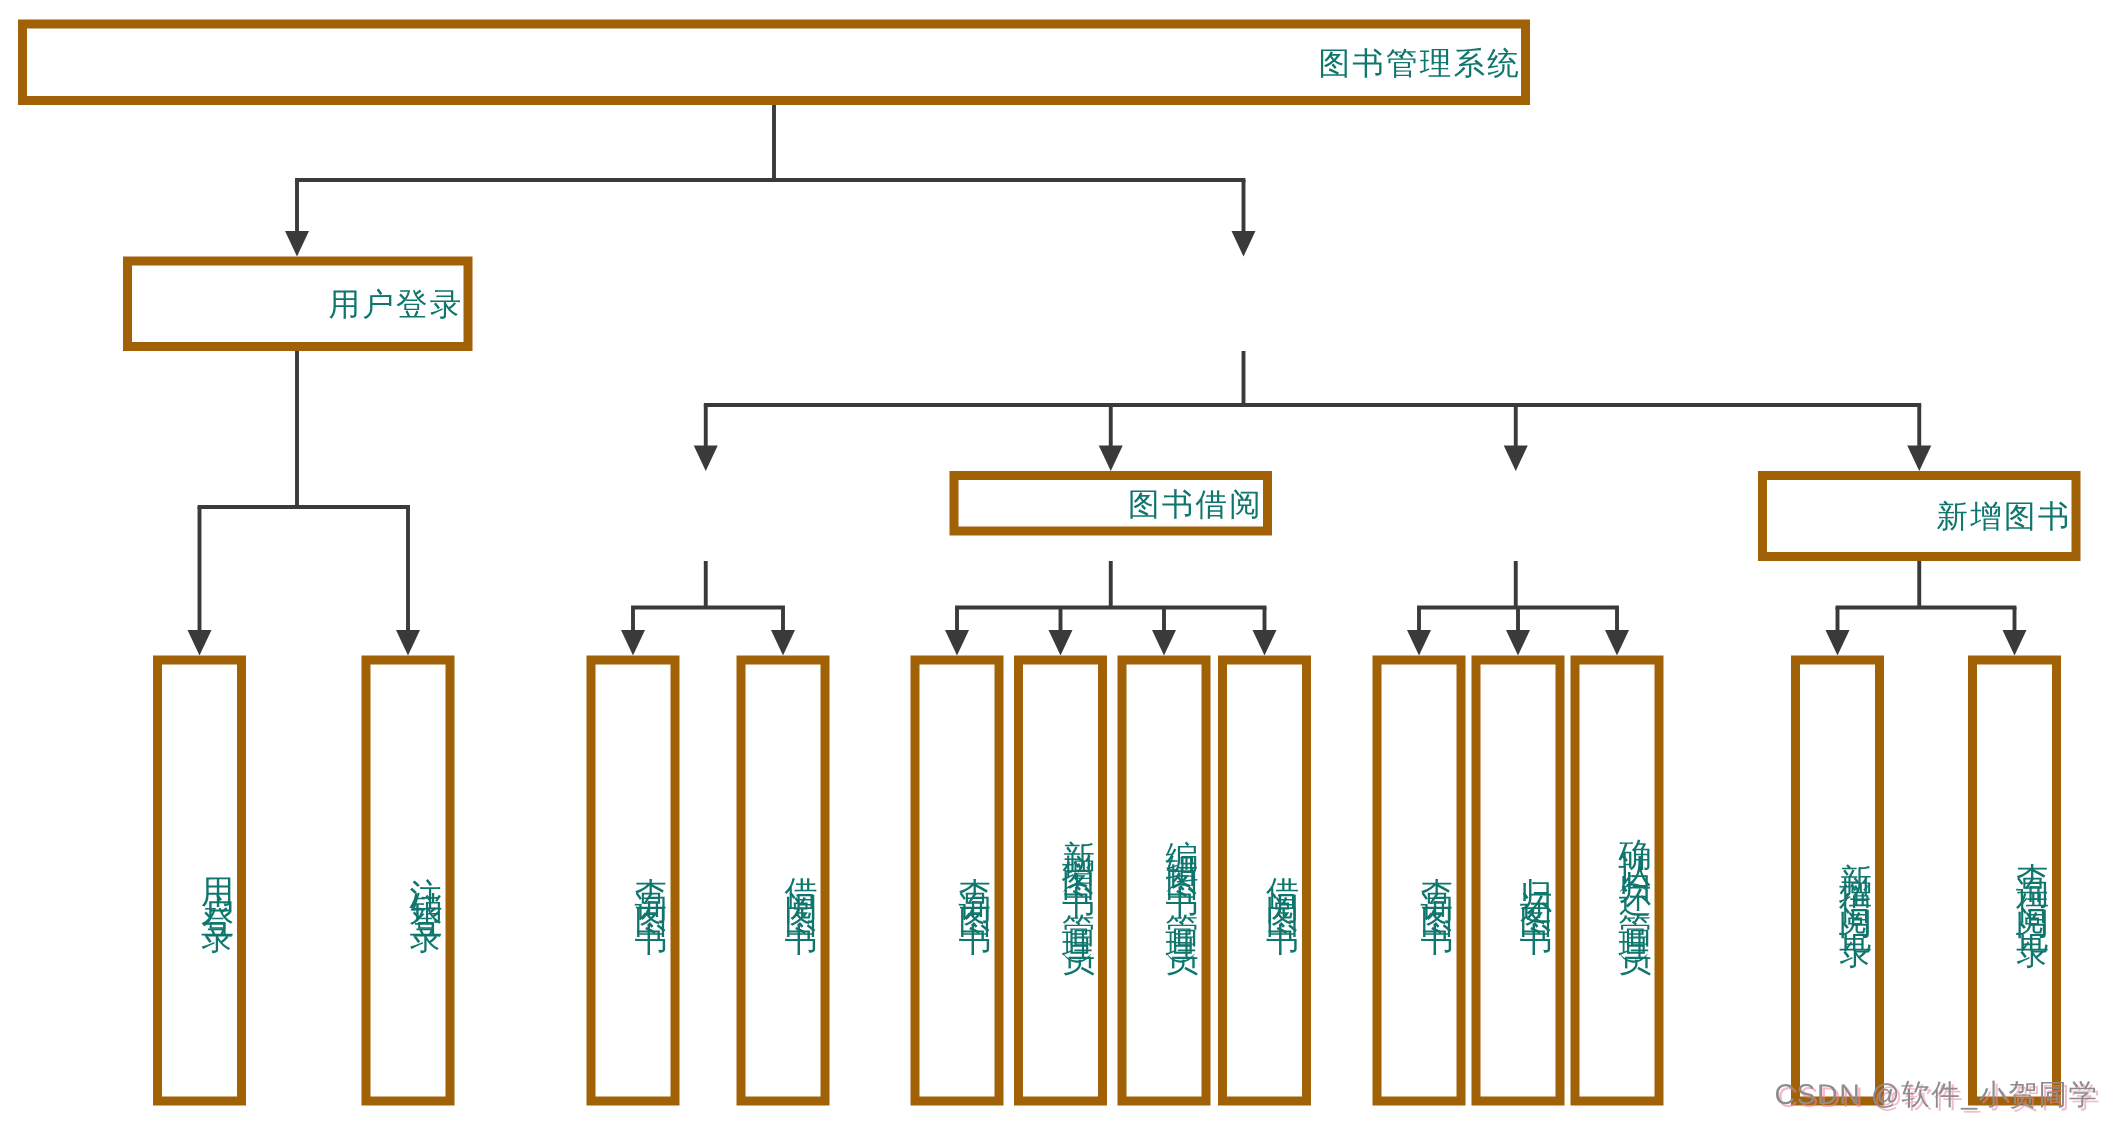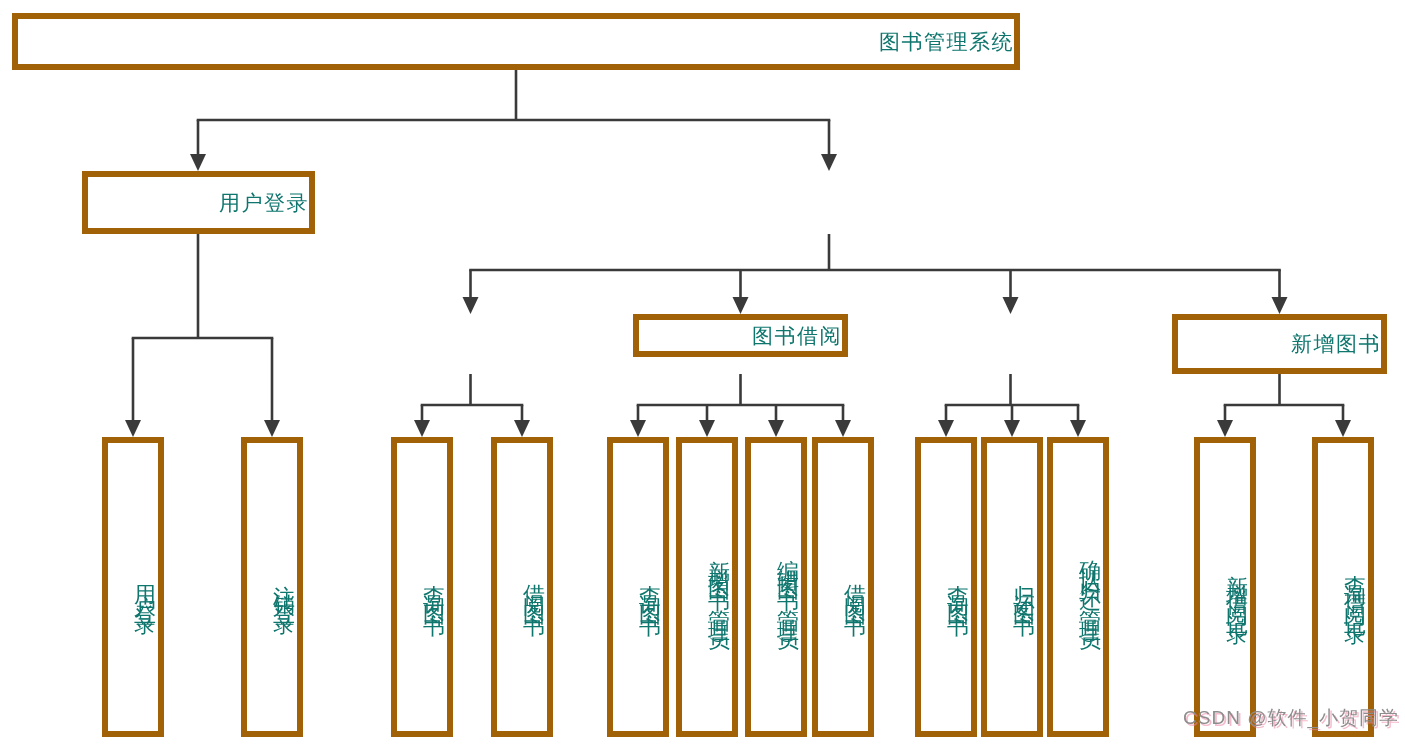--- a/index.html
+++ b/index.html
@@ -32,21 +32,21 @@
   .box.v span{
     writing-mode:vertical-rl;
     text-orientation:mixed;
     font-size:22px;
     letter-spacing:10px;
     line-height:1.2;
   }
   #watermark{
     position:absolute;
     right:6px;
-    bottom:16px;
+    bottom:4px;
     font-size:19px;
     color:#8d8d8d;
     letter-spacing:1px;
     text-shadow:2px 2px 0 rgba(236,130,160,0.55);
     white-space:nowrap;
   }
 </style>
 </head>
 <body>
 

